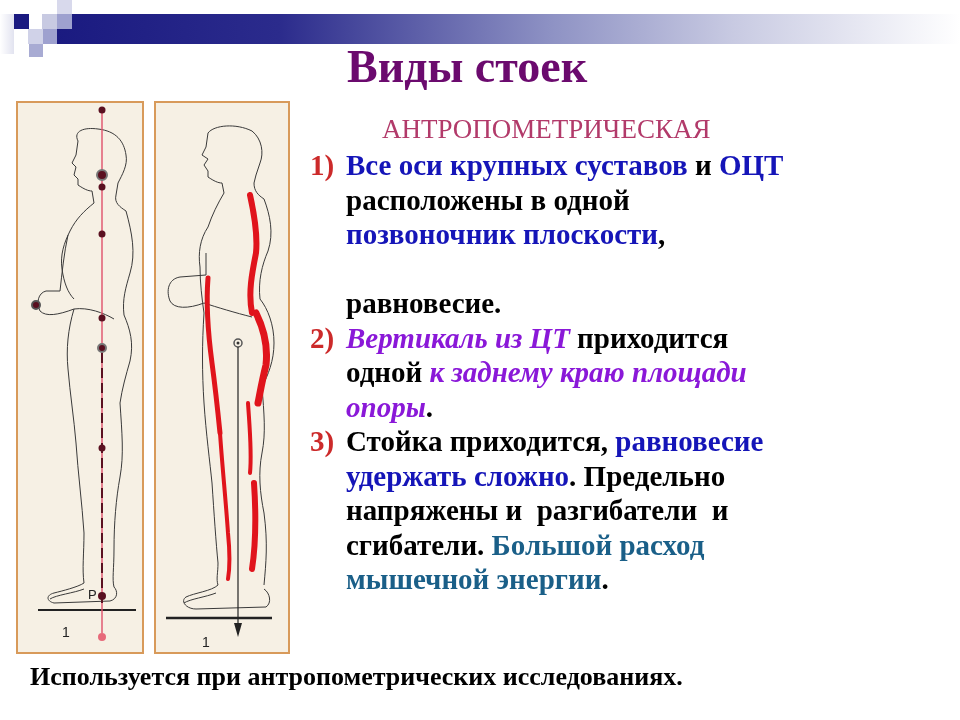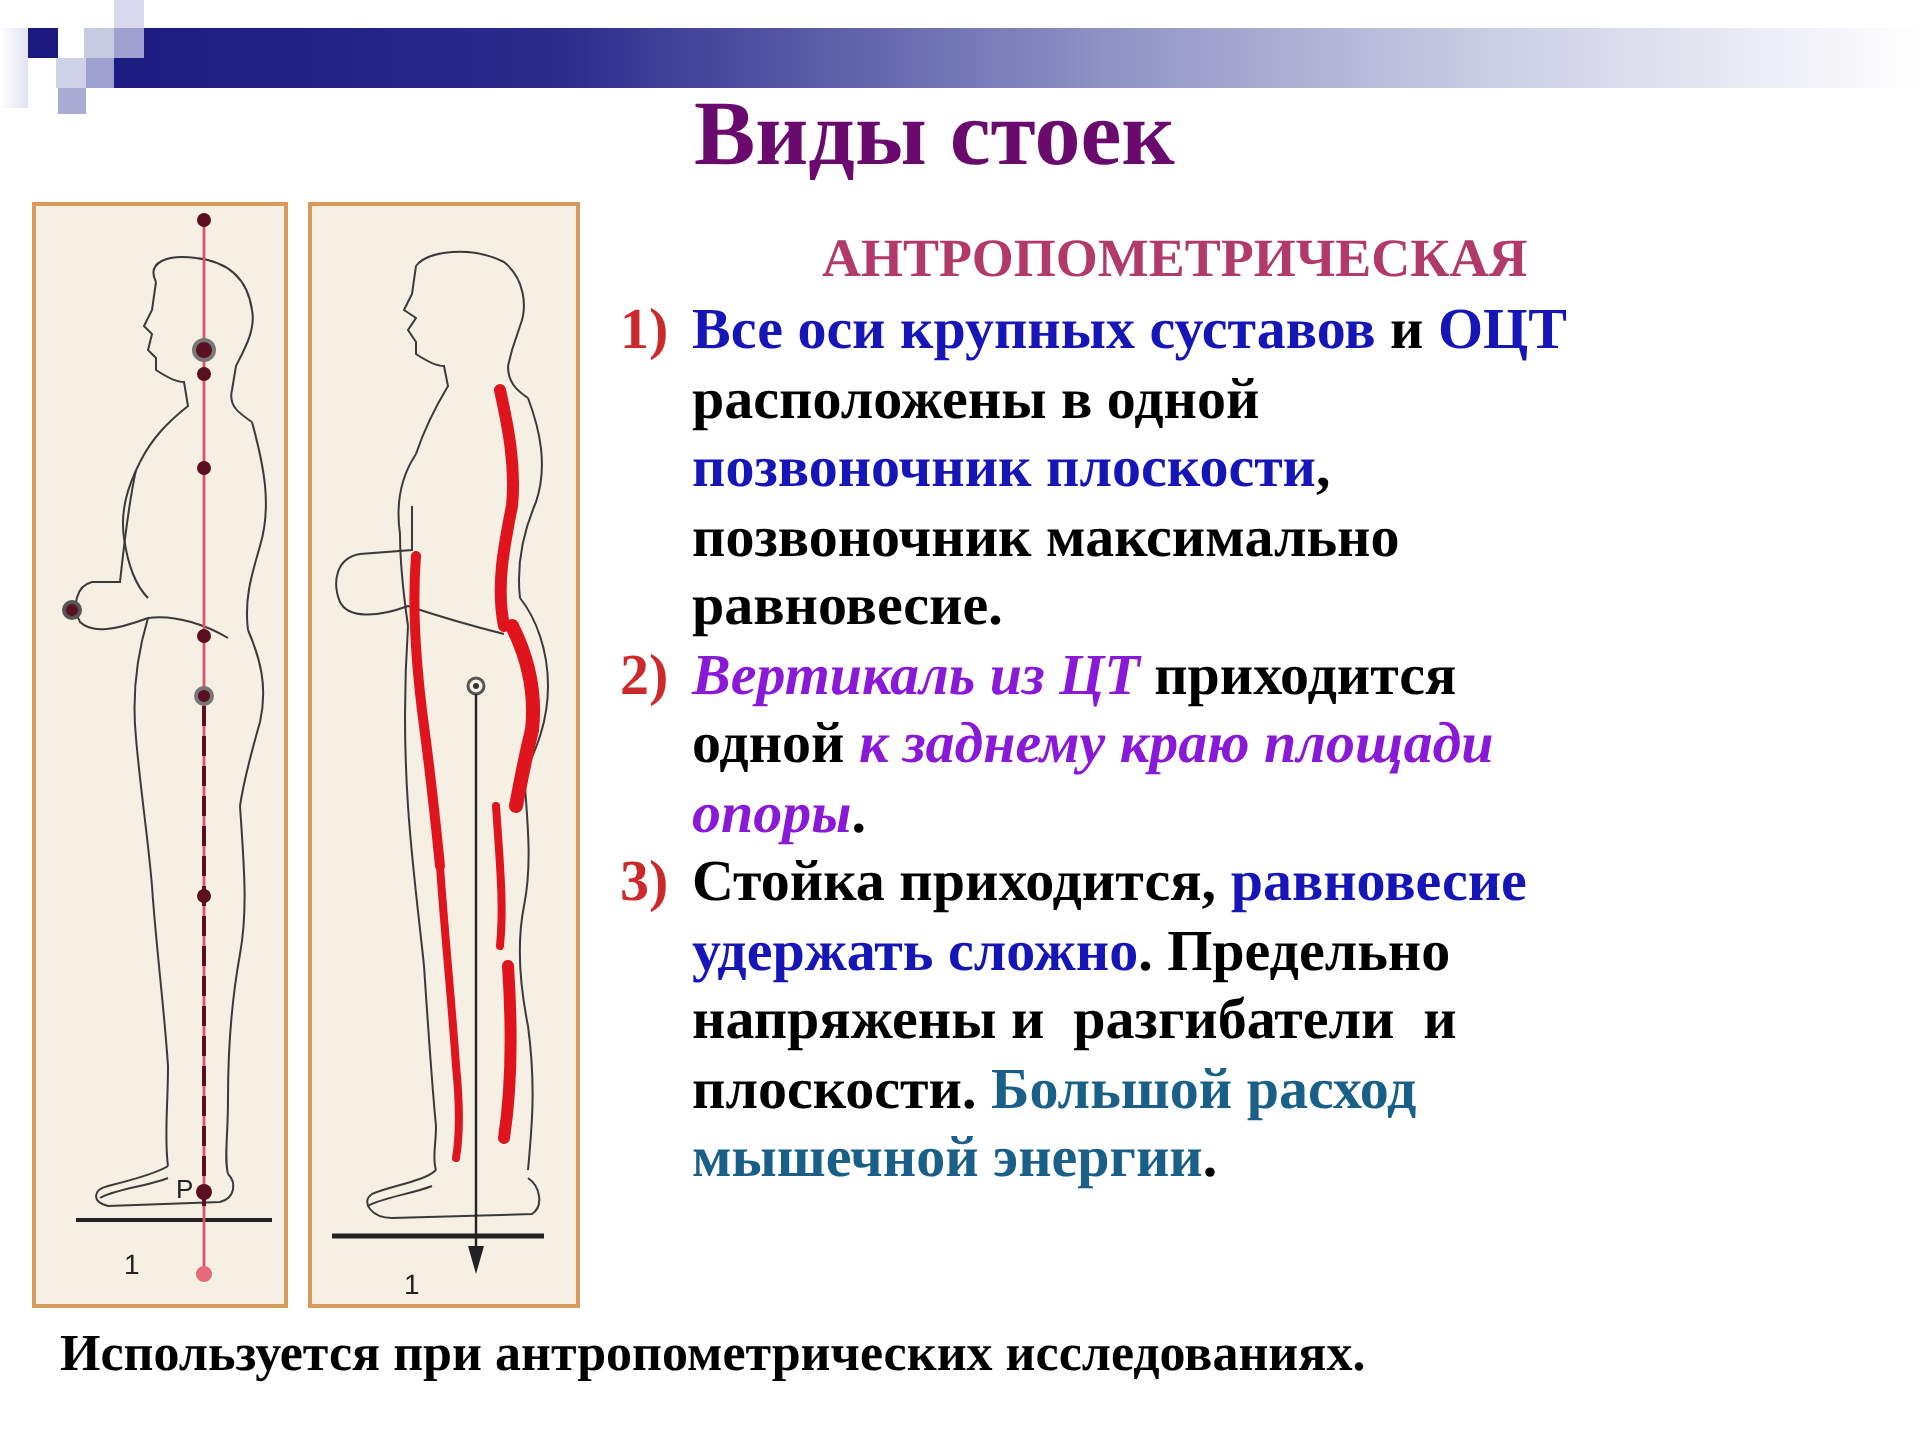--- a/index.html
+++ b/index.html
@@ -3,21 +3,21 @@
   <meta charset="utf-8">
   <style>
     html, body { margin:0; padding:0; }
     body { width:960px; height:720px; background:#ffffff; position:relative; overflow:hidden;
            font-family:"Liberation Serif","DejaVu Serif",serif; }
     .hdr-bar { position:absolute; left:52px; top:14px; width:908px; height:30px;
                background:linear-gradient(to right,#1a1a80 0%,#2b2b8c 25%,#8e92c4 55%,#c8cae2 75%,#ffffff 100%); }
     .sq { position:absolute; }
     .title { position:absolute; left:312px; top:44px; font-size:46px; font-weight:bold; color:#6b0a6e;
              letter-spacing:0px; line-height:1;margin-left:35px; }
-    .subtitle { position:absolute; left:382px; top:116px; font-size:27px; font-weight:bold; color:#b23a6a; line-height:1;margin-left:29px; }
+    .subtitle { position:absolute; left:382px; top:116px; font-size:27px; font-weight:normal; color:#b23a6a; line-height:1; }
     .body-text { position:absolute; left:310px; top:148px; width:640px; font-size:29px; font-weight:bold; line-height:34.5px; }
     .item { position:relative; padding-left:36px; }
     .item .num { position:absolute; left:0; top:0; color:#cc2a2a; }
     .blk { color:#000000; }
     .blue { color:#1515b8; }
     .violet { color:#8a18d8;font-style:italic; }
     .teal { color:#1a5f88; }
     .footer { position:absolute; left:30px; top:664px; font-size:26px; font-weight:bold; color:#000; line-height:1; }
     .panel { position:absolute; background:#f6f0e4; border:2px solid #d89a5a; box-sizing:border-box; }
     .panel svg { position:absolute; left:0; top:0; }
@@ -117,25 +117,25 @@
     <line x1="82" y1="244" x2="82" y2="530" stroke="#222" stroke-width="1.2"></line>
     <path d="M78 520 L82 534 L86 520 Z" fill="#222"></path>
     <line x1="10" y1="515" x2="116" y2="515" stroke="#222" stroke-width="2.5"></line>
     <text x="46" y="544" font-size="14" font-family="Liberation Sans, sans-serif" fill="#222">1</text>
   </svg>
 </div>
 
 <div class="body-text">
   <div class="item">
     <span class="num">1)</span>
-    <span class="blue">Все  оси  крупных суставов</span><span class="blk"> и </span><span class="blue">ОЦТ</span><br><span class="blk">расположены в одной</span><br><span class="blue">позвоночник плоскости</span><span class="blk">,</span><br><span class="blk">позвоночник максимально</span><br><span class="blk">равновесие.</span>
+    <span class="blue">Все  оси  крупных суставов</span><span class="blk"> и </span><span class="blue">ОЦТ</span><br><span class="blk">расположены в одной</span><br><span class="blue">позвоночник плоскости</span><span class="blk">,</span><br><br><span class="blk">равновесие.</span>
   </div>
   <div class="item">
     <span class="num">2)</span>
     <span class="violet">Вертикаль из ЦТ</span><span class="blk"> приходится</span><br><span class="blk">одной </span><span class="violet">к заднему краю площади</span><br><span class="violet">опоры</span><span class="blk">.</span>
   </div>
   <div class="item">
     <span class="num">3)</span>
-    <span class="blk">Стойка приходится, </span><span class="blue">равновесие</span><br><span class="blue">удержать сложно</span><span class="blk">. Предельно</span><br><span class="blk">напряжены и&nbsp; разгибатели&nbsp; и</span><br><span class="blk">плоскости. </span><span class="teal">Большой расход</span><br><span class="teal">мышечной энергии</span><span class="blk">.</span>
+    <span class="blk">Стойка приходится, </span><span class="blue">равновесие</span><br><span class="blue">удержать сложно</span><span class="blk">. Предельно</span><br><span class="blk">напряжены и&nbsp; разгибатели&nbsp; и</span><br><span class="blk">сгибатели. </span><span class="teal">Большой расход</span><br><span class="teal">мышечной энергии</span><span class="blk">.</span>
   </div>
 </div>
 
 <div class="footer">Используется при антропометрических исследованиях.</div>
 
 </body></html>

